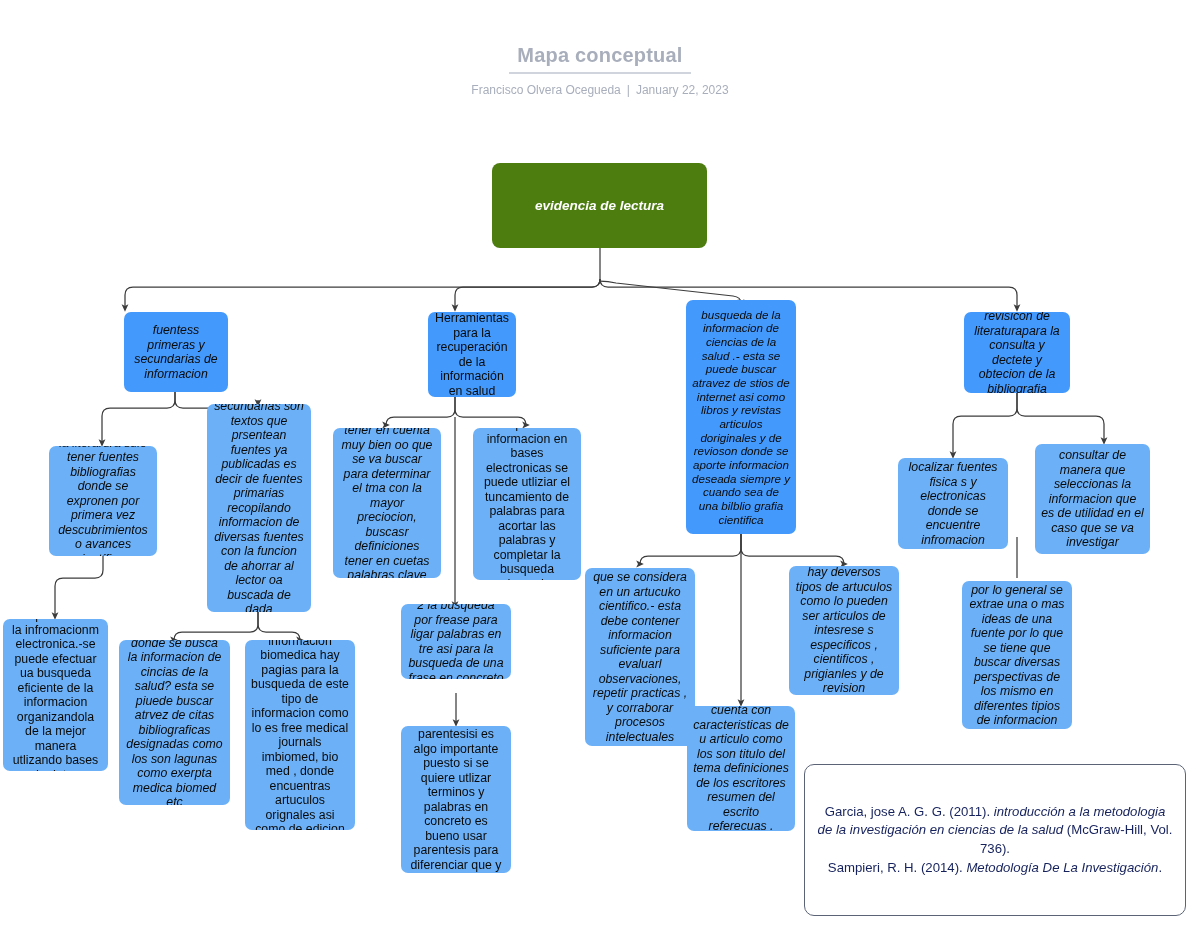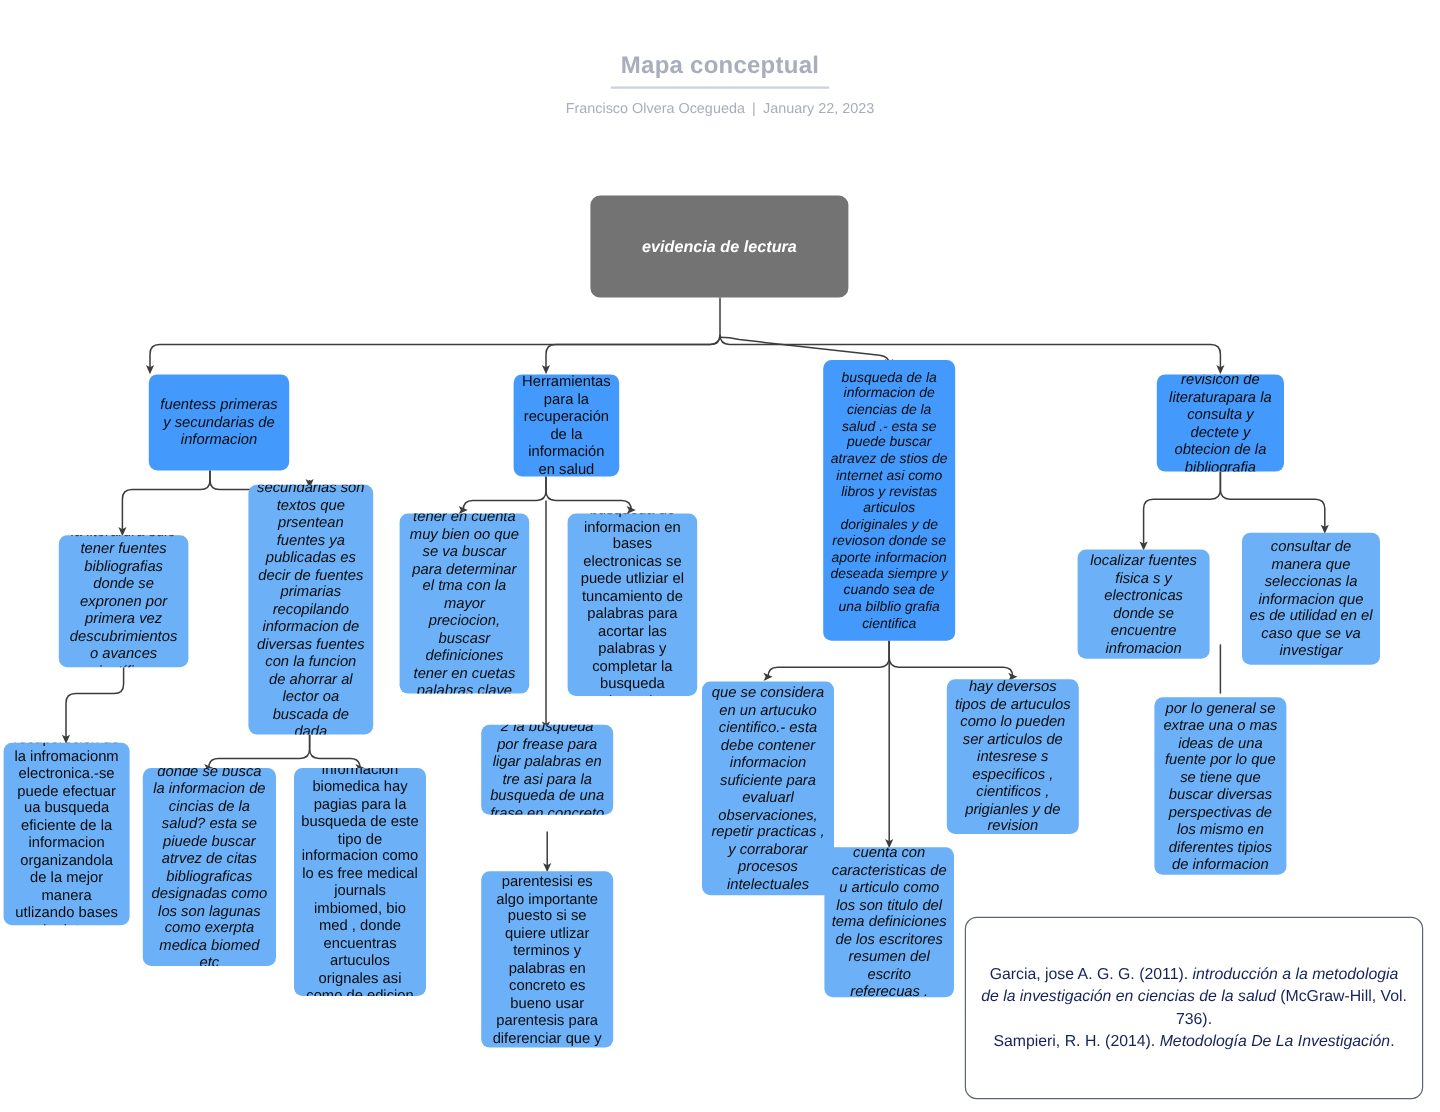--- a/index.html
+++ b/index.html
@@ -58,21 +58,21 @@
     display: flex;
     align-items: center;
     justify-content: center;
     text-align: center;
     line-height: 1.18;
     padding: 5px 6px;
     white-space: pre-line;
     overflow: hidden;
   }
   .node.root {
-    background: #737373;
+    background: #4d7c0f;
     color: #ffffff;
     font-style: italic;
     font-weight: bold;
     font-size: 13.5px;
     border-radius: 8px;
   }
   .node.lvl1 {
     background: #4499fc;
     color: #0a0a0a;
     font-size: 12.3px;
@@ -156,21 +156,21 @@
       <path d="M741,534 L741,703"></path>
 
       <path d="M1017,393 L1017,408 Q1017,416 1009,416 L961,416 Q953,416 953,424 L953,455"></path>
       <path d="M1017,393 L1017,408 Q1017,416 1025,416 L1096,416 Q1104,416 1104,424 L1104,441"></path>
       <path d="M1017,537 L1017,578" marker-end="none"></path>
     </g>
   </svg>
 
   <div class="node root" style="left:492px; top:163px; width:215px; height:85px;">evidencia de lectura</div>
 
-  <div class="node lvl1 ital" style="left:124px; top:312px; width:117px; height:80px;">fuentess primeras y secundarias de informacion</div>
+  <div class="node lvl1 ital" style="left:124px; top:312px; width:104px; height:80px;">fuentess primeras y secundarias de informacion</div>
 
   <div class="node lvl1 upright" style="left:428px; top:312px; width:88px; height:85px;">Herramientas para la recuperación de la información en salud</div>
 
   <div class="node lvl1 ital" style="left:686px; top:300px; width:110px; height:234px; font-size:11.6px;">busqueda de la informacion de ciencias de la salud .- esta se puede buscar atravez de stios de internet asi como libros y revistas articulos doriginales y de revioson donde se aporte informacion deseada  siempre y cuando  sea de una bilblio grafia cientifica</div>
 
   <div class="node lvl1 ital" style="left:964px; top:312px; width:106px; height:81px;">revisicon de literaturapara la consulta y dectete y obtecion de la bibliografia</div>
 
   <div class="node leaf ital" style="left:49px; top:446px; width:108px; height:110px;">la literarura  sule tener fuentes bibliografias  donde se expronen por primera vez descubrimientos o avances científicos</div>
 
   <div class="node leaf ital" style="left:207px; top:404px; width:104px; height:208px;">las fuents secundarias son textos que prsentean fuentes ya publicadas es decir de fuentes primarias recopilando informacion de diversas fuentes con la funcion de ahorrar al lector oa buscada de dada informacion.</div>

